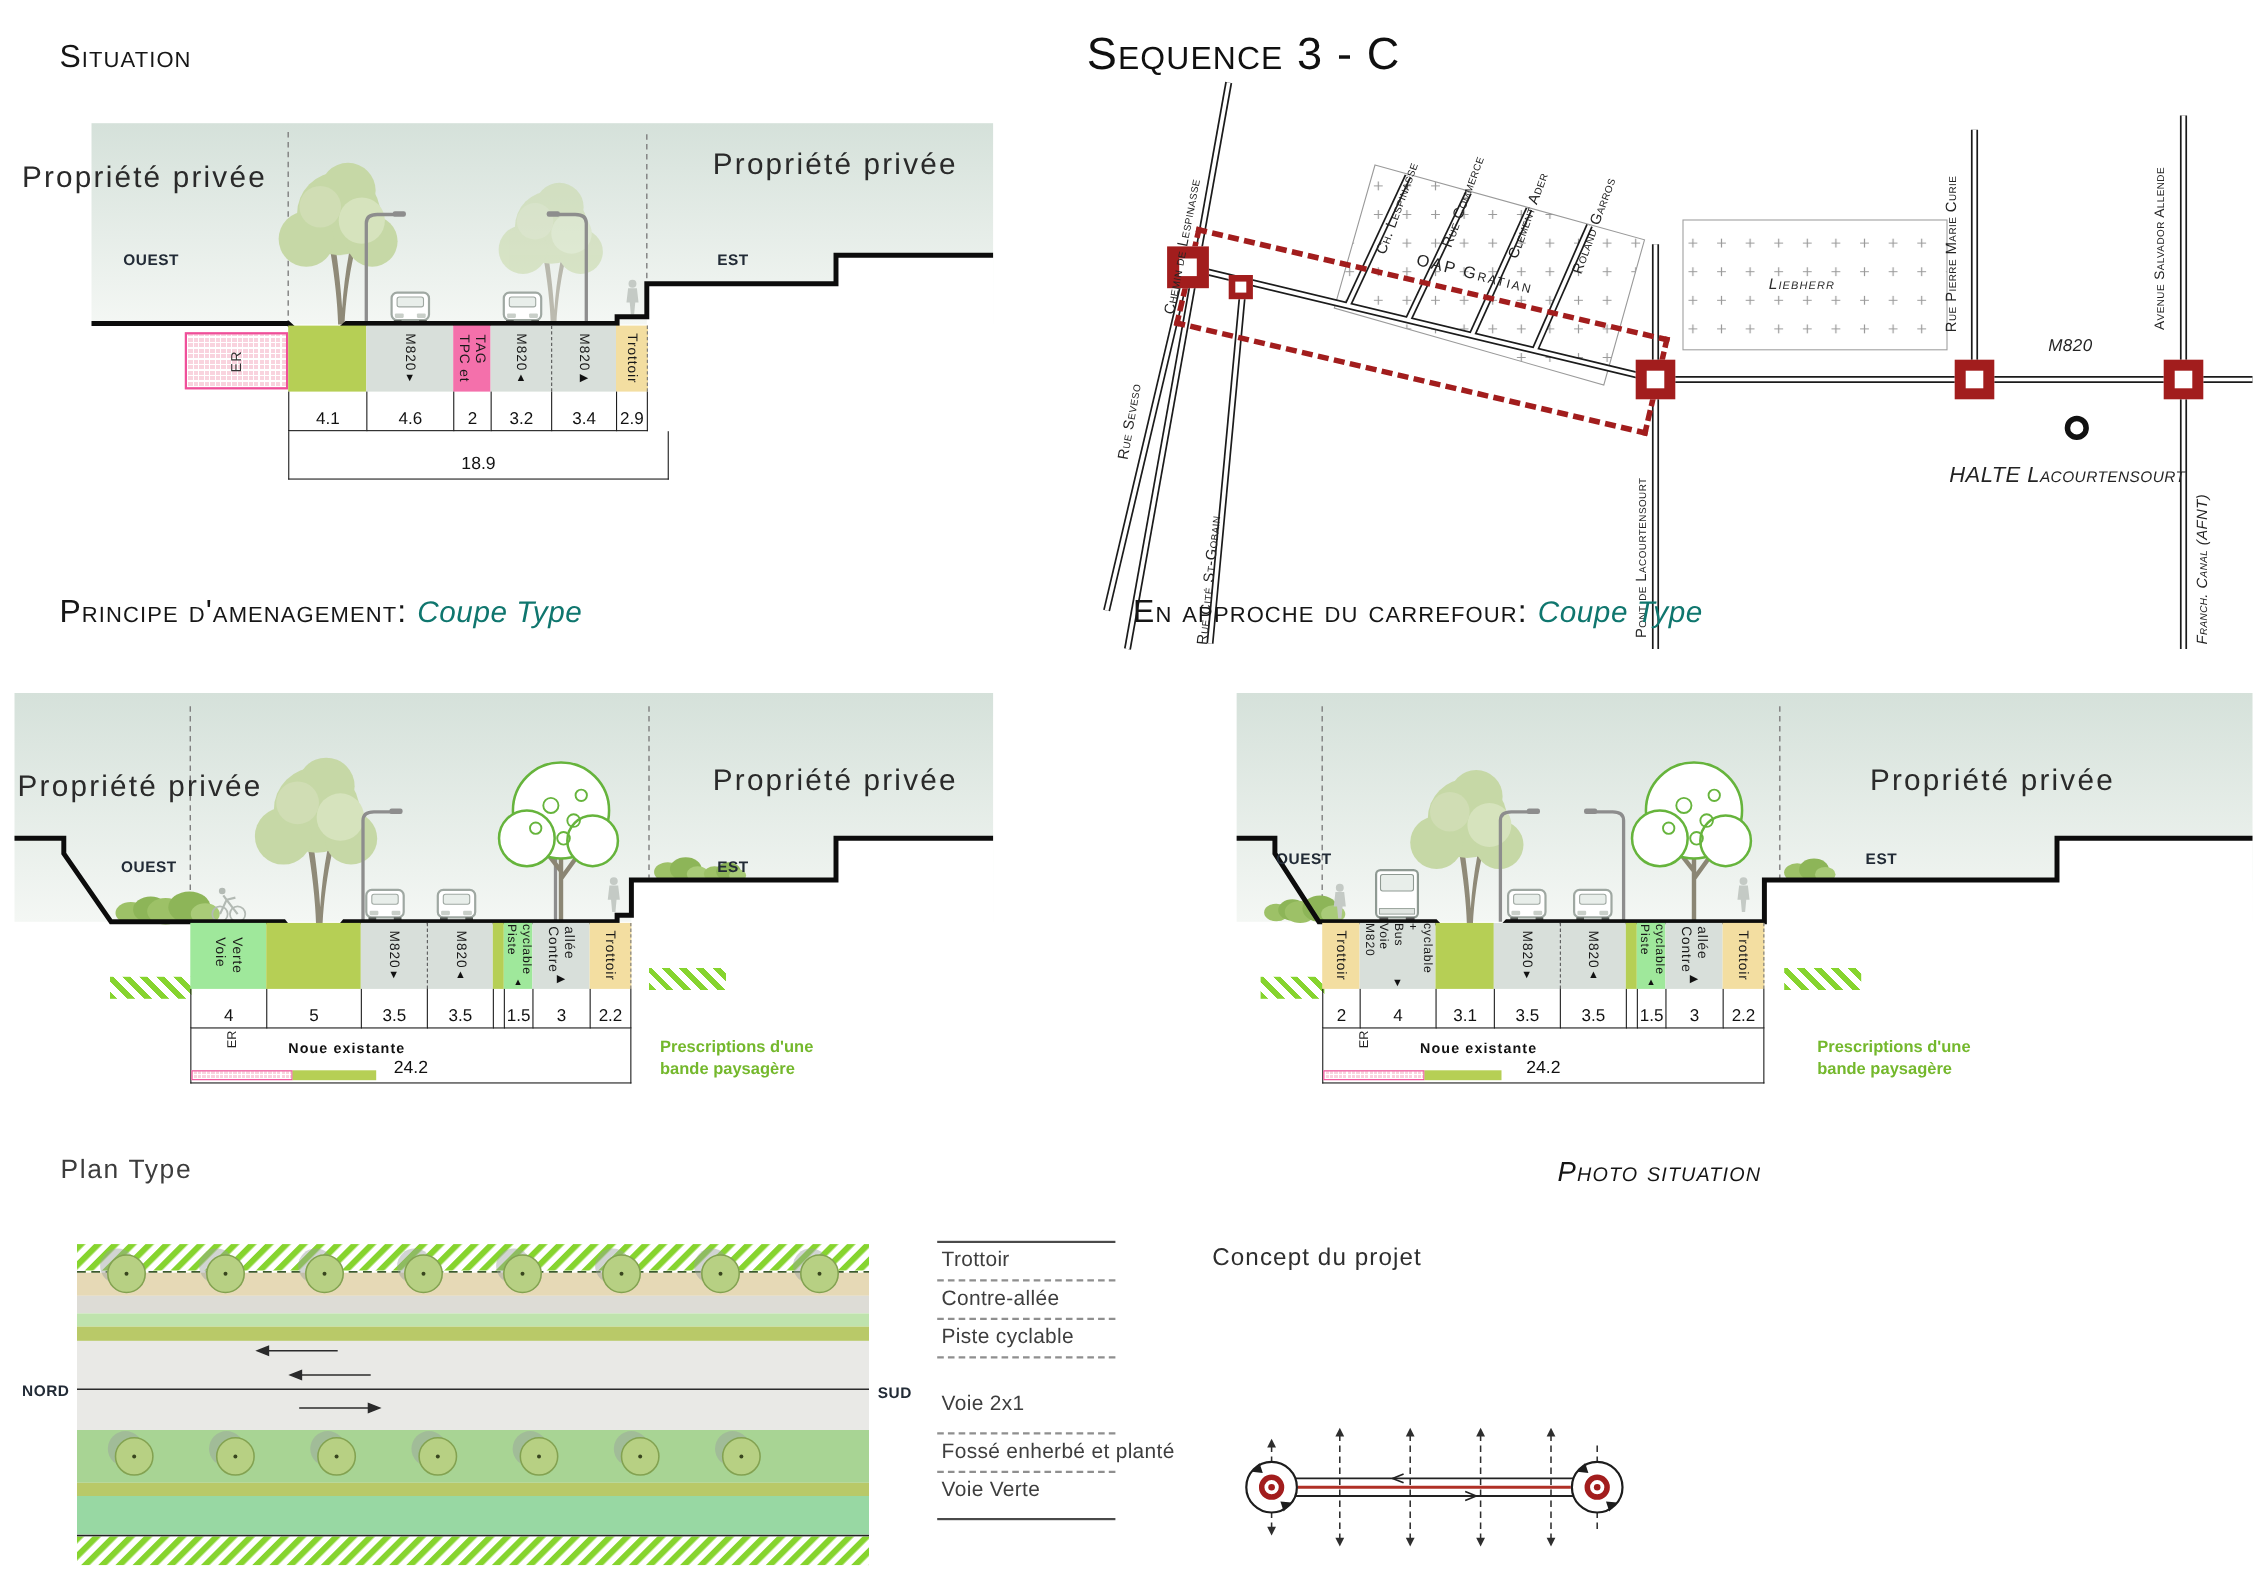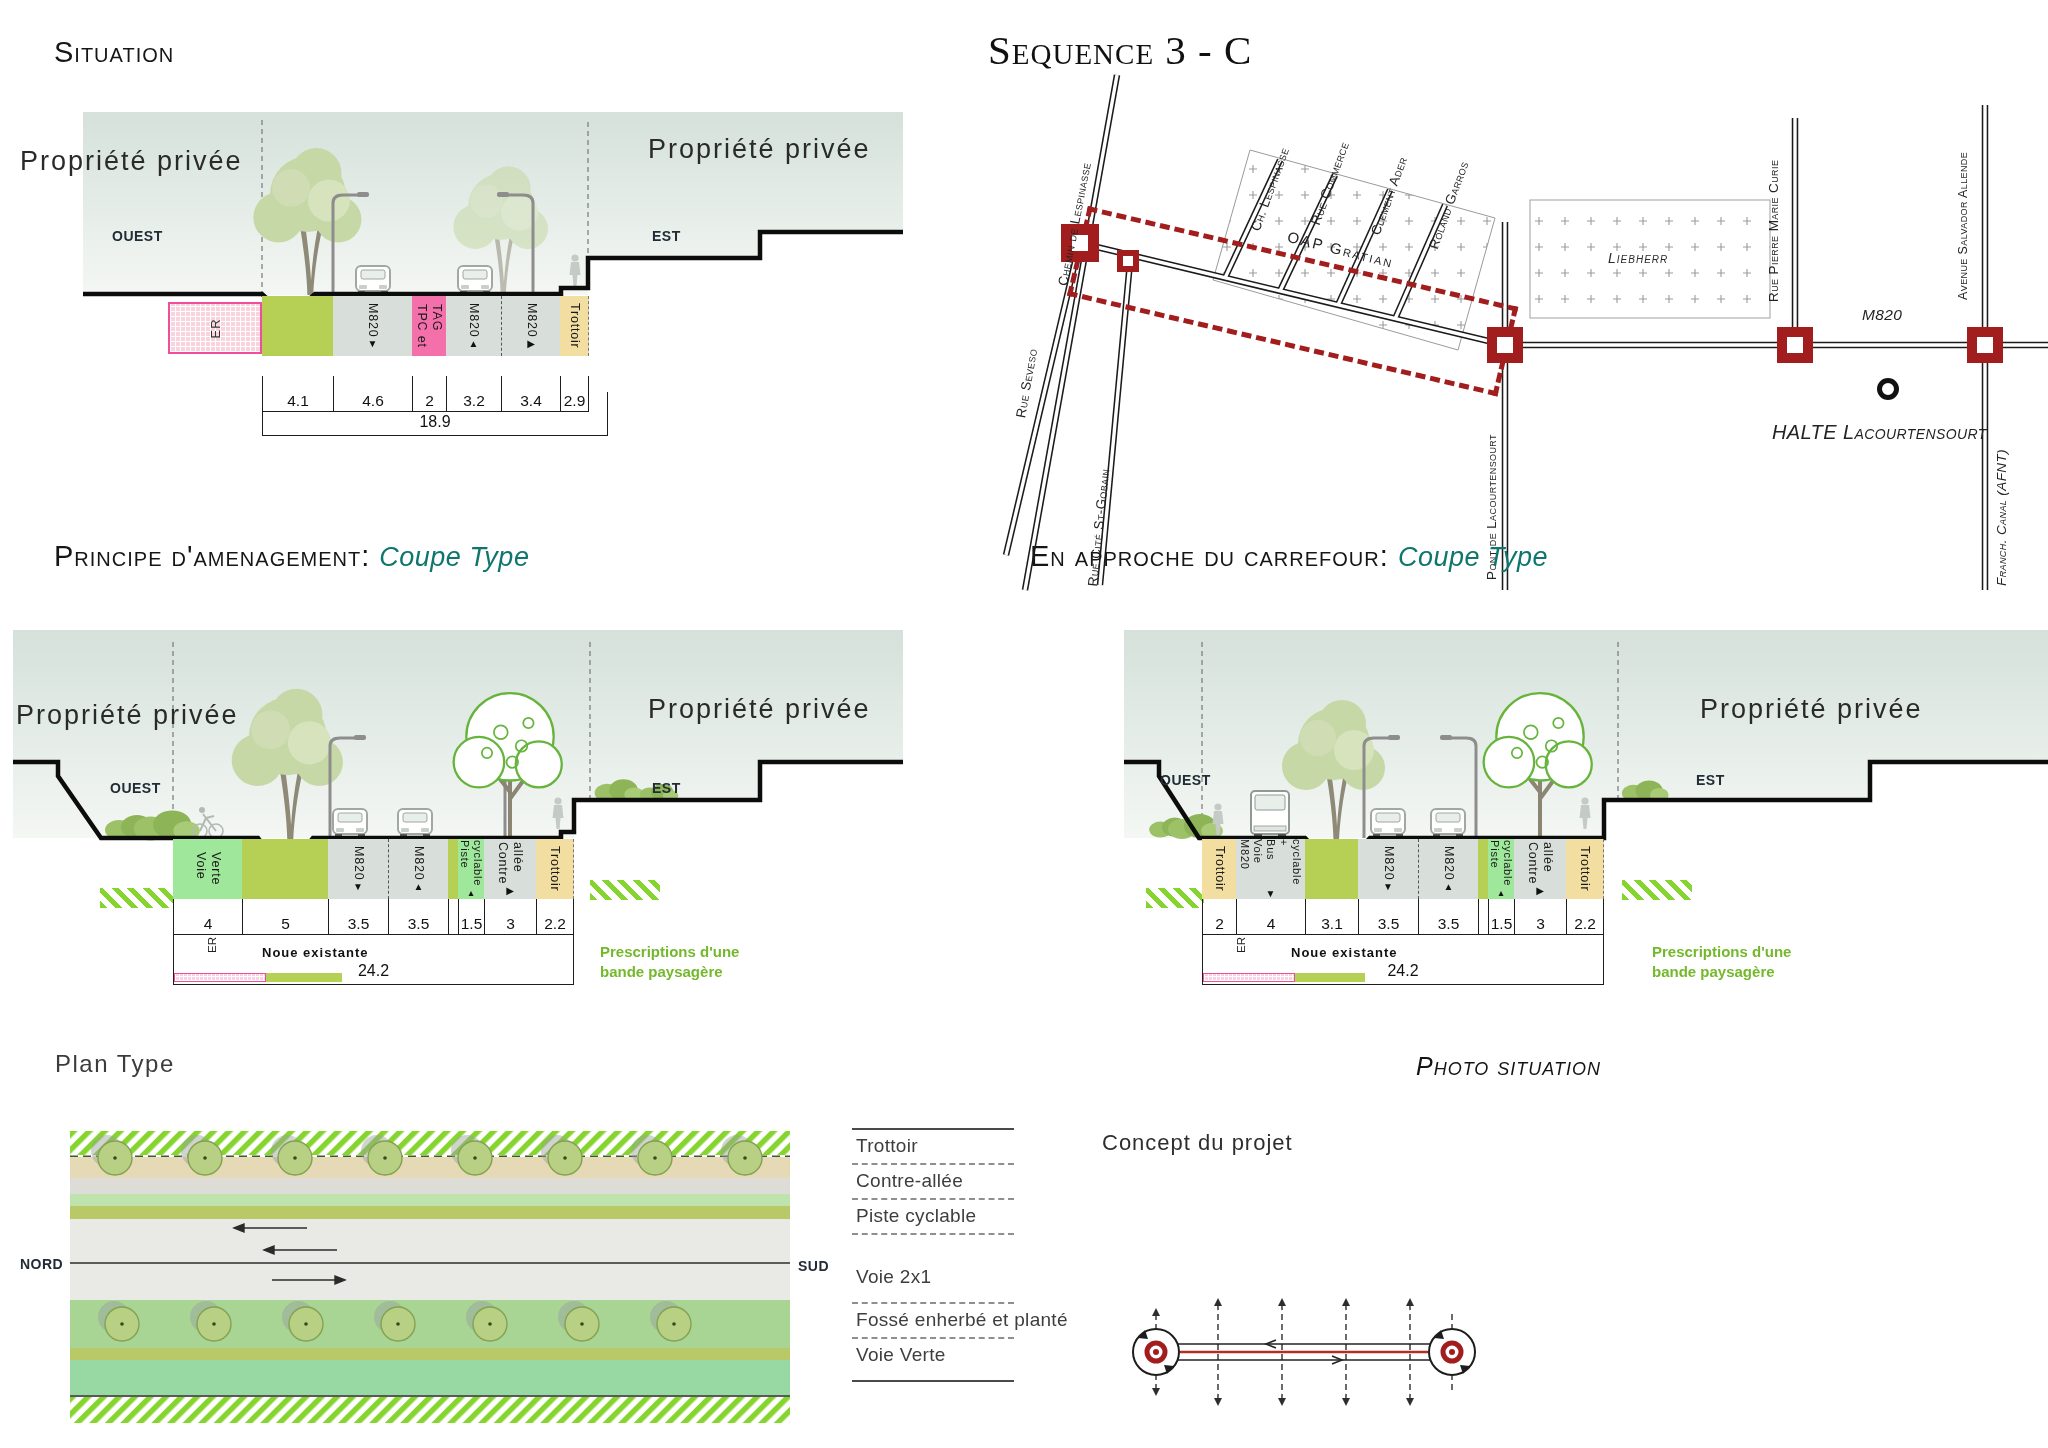--- a/index.html
+++ b/index.html
@@ -2,21 +2,21 @@
 <html><head>
 <meta charset="utf-8">
 <style>
   html,body{margin:0;padding:0;}
   body{width:2048px;height:1448px;position:relative;background:#fff;overflow:hidden;
        font-family:"Liberation Sans",sans-serif;color:#1a1a1a;}
   .abs{position:absolute;}
   .sc{font-variant:small-caps;}
   .h-sec{font-size:29px;color:#161616;letter-spacing:1px;white-space:nowrap;}
   .h-sec .sub{font-variant:normal;font-size:27px;color:#0f766e;letter-spacing:.5px;font-style:italic;}
-  .h-map{font-size:41px;color:#101010;letter-spacing:1px;font-family:Liberation Serif, serif;}
+  .h-map{font-size:41px;color:#101010;letter-spacing:1px;}
   .h-plan{font-size:24px;color:#3c3c3c;letter-spacing:1.5px;}
   .h-photo{font-size:25px;color:#141414;letter-spacing:1px;font-style:italic;}
   .concept{font-size:22px;color:#2e2e2e;letter-spacing:1px;}
   .prop{font-size:27px;color:#2a2a2a;letter-spacing:2px;white-space:nowrap;}
   .compass{font-size:14px;font-weight:700;color:#222b36;letter-spacing:.5px;}
   .scene{position:absolute;}
   .bands{position:absolute;display:flex;height:60px;}
   .band{position:relative;display:flex;flex-direction:column;align-items:center;justify-content:center;height:100%;box-sizing:border-box;}
   .vlabel{writing-mode:vertical-lr;white-space:pre-line;font-size:12.5px;line-height:1.2;color:#191919;letter-spacing:.8px;}
   .barrow{font-size:10px;color:#111;margin-top:2px;line-height:1;}
@@ -175,21 +175,21 @@
     </div>
   <div class="band c-gray sepd" style="width:59px">
       <span class="vlabel">M820</span>
       <span class="barrow">▶</span>
     </div>
   <div class="band c-yellow" style="width:29px">
       <span class="vlabel">Trottoir</span>
     </div>
 </div>
 
-<div class="dims" style="left:262px;top:376px;width:371px">
+<div class="dims" style="left:262px;top:356px;width:371px">
   <div class="dcell" style="width:71px">
       <span class="dnum">4.1</span>
     </div>
   <div class="dcell" style="width:79px">
       <span class="dnum">4.6</span>
     </div>
   <div class="dcell" style="width:34px">
       <span class="dnum">2</span>
     </div>
   <div class="dcell" style="width:55px">

